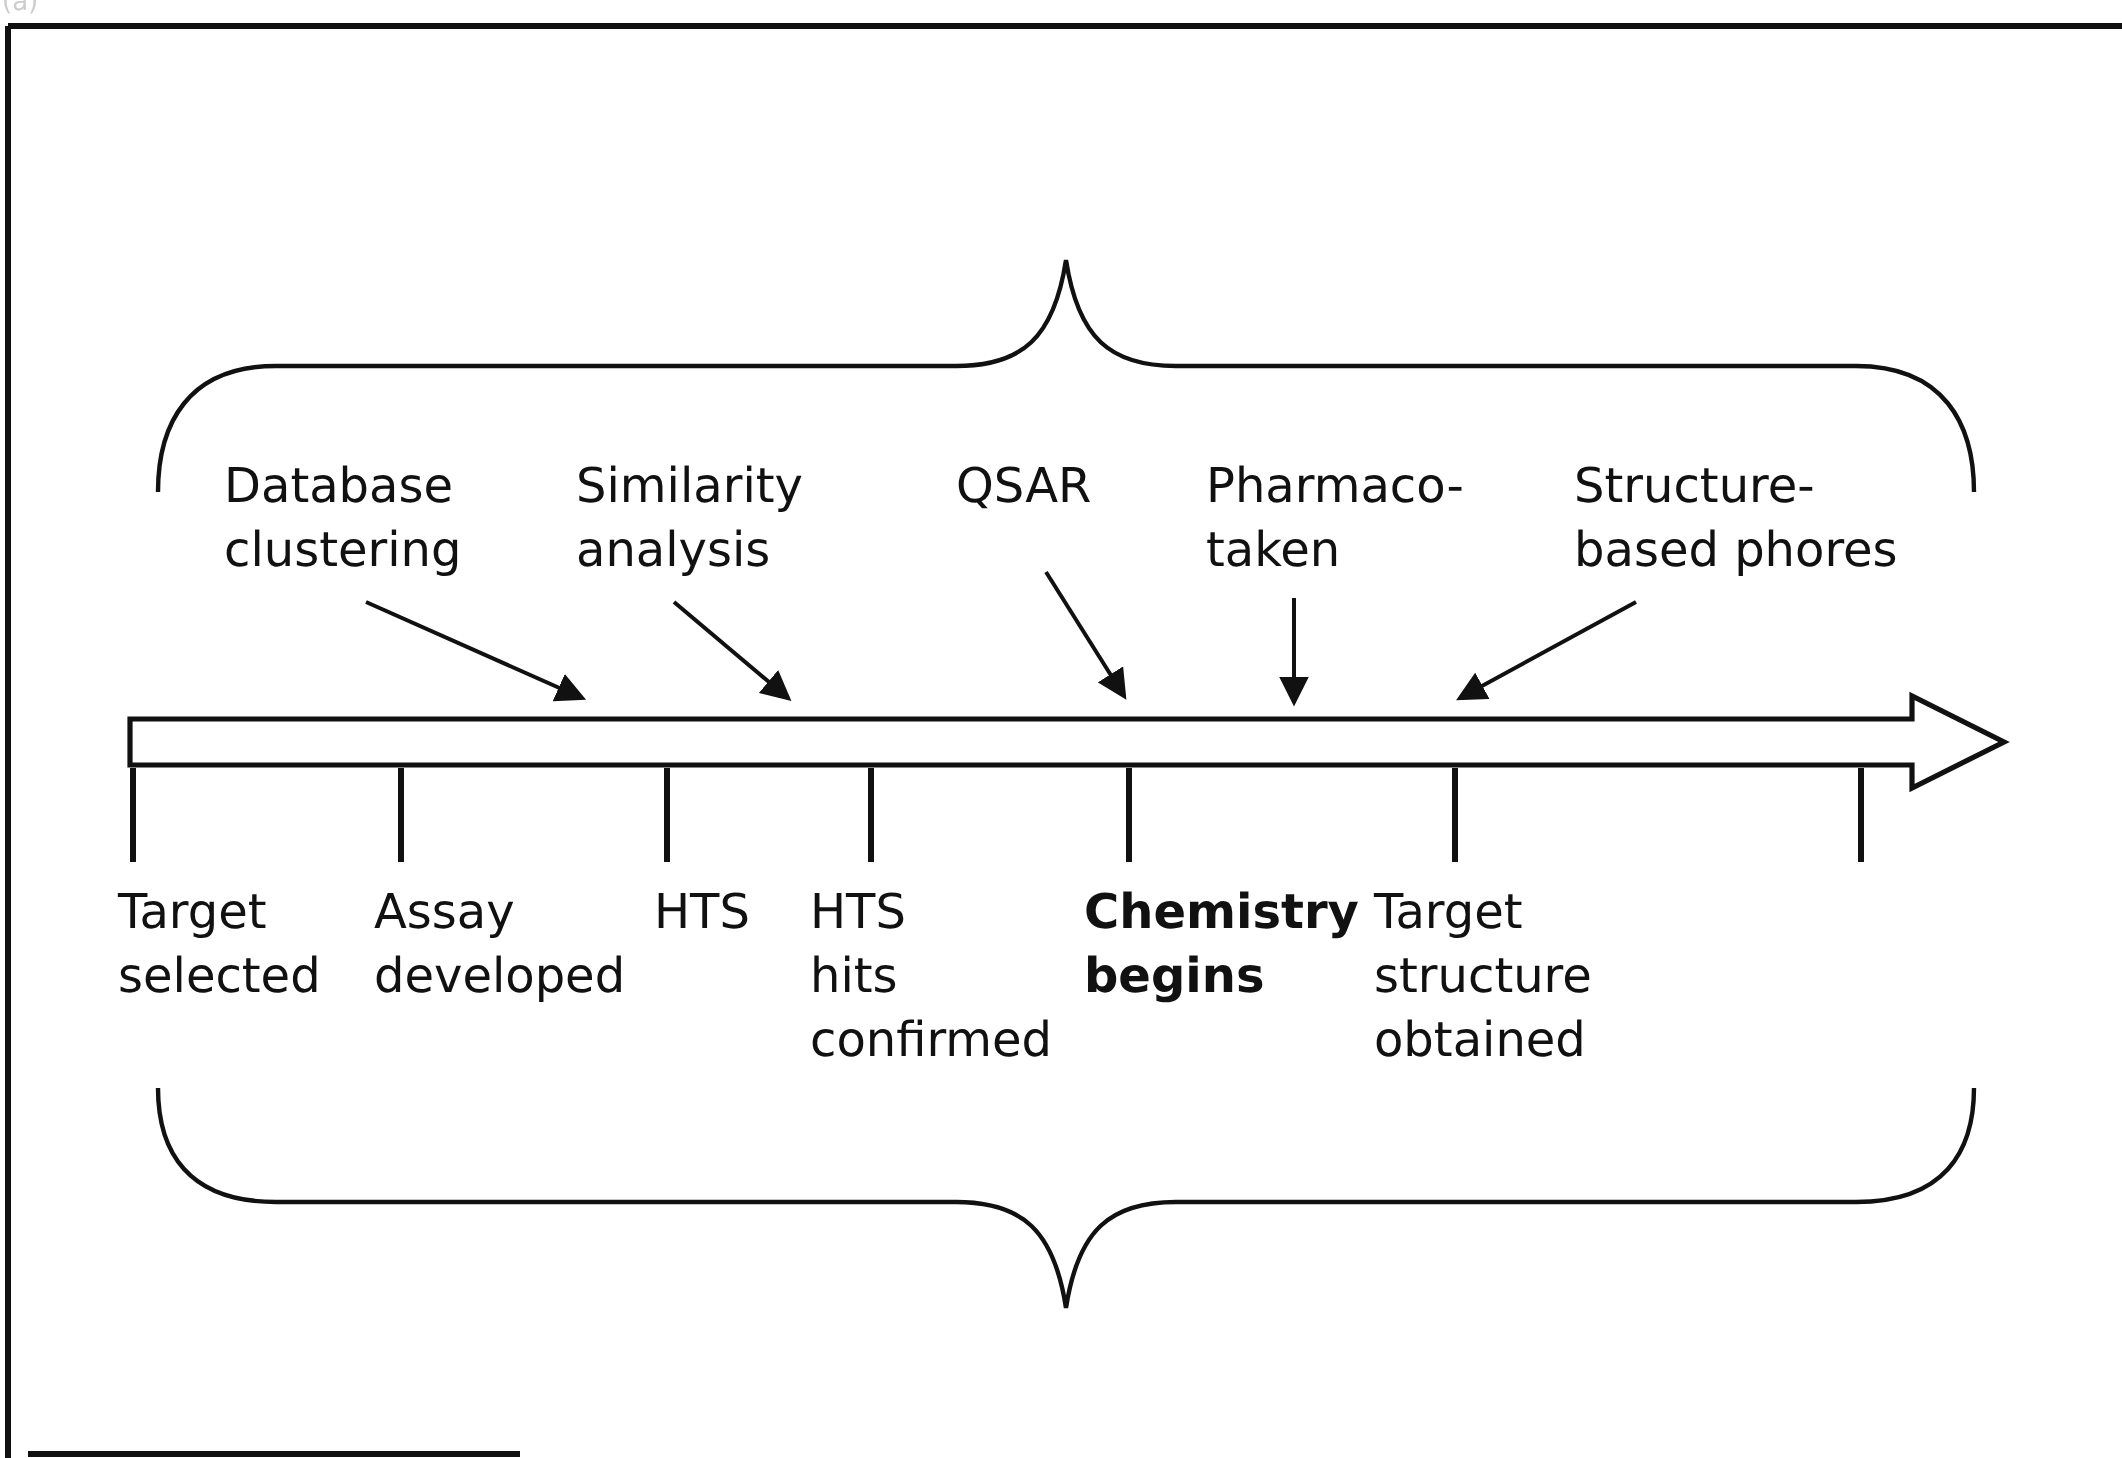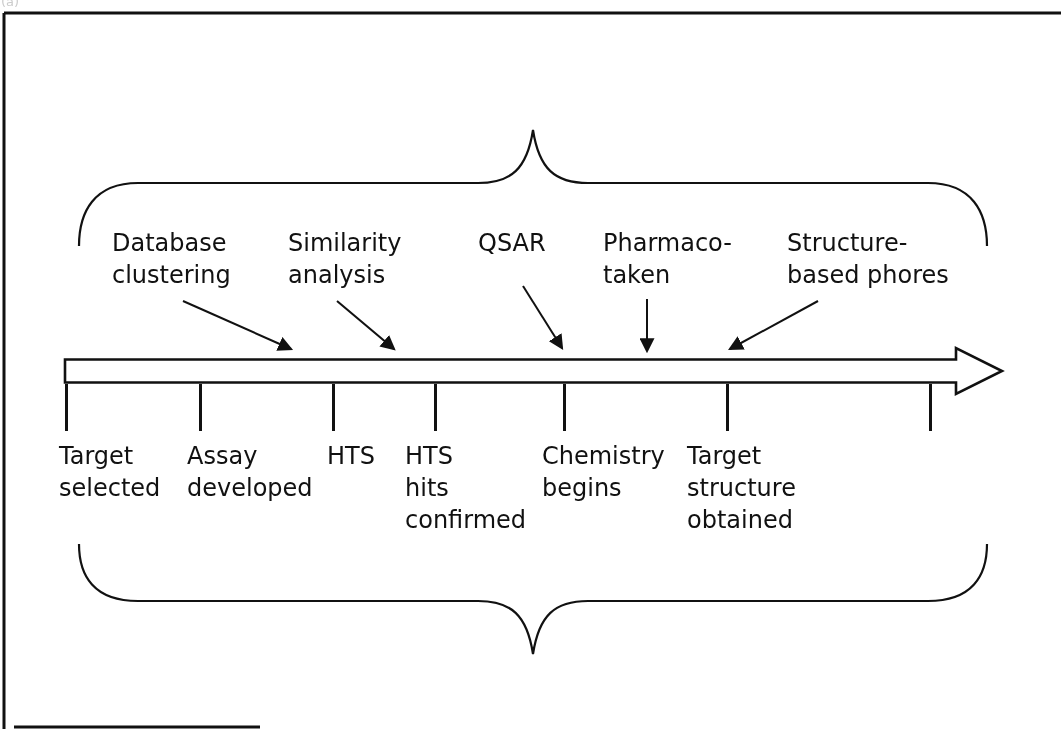--- a/index.html
+++ b/index.html
@@ -98,19 +98,19 @@
 based phores</div>
 
   <div class="abs lbl" style="left:59px;top:440px;">Target
 selected</div>
   <div class="abs lbl" style="left:187px;top:440px;">Assay
 developed</div>
   <div class="abs lbl" style="left:327px;top:440px;">HTS</div>
   <div class="abs lbl" style="left:405px;top:440px;">HTS
 hits
 confirmed</div>
-  <div class="abs lbl" style="left:542px;top:440px;">Chemistry
+  <div class="abs lbl" style="left:542px;top:440px;font-weight:bold;">Chemistry
 begins</div>
   <div class="abs lbl" style="left:687px;top:440px;">Target
 structure
 obtained</div>
 
 </div>
 
 </body></html>

